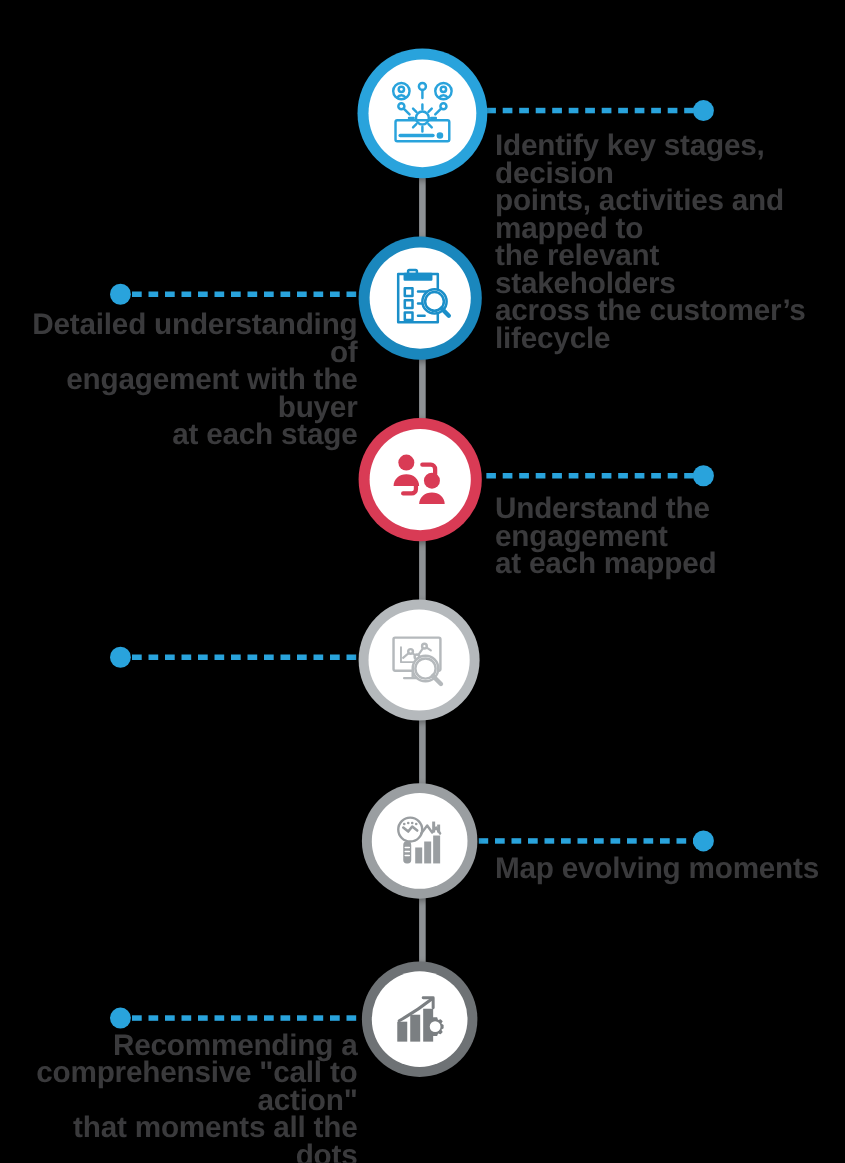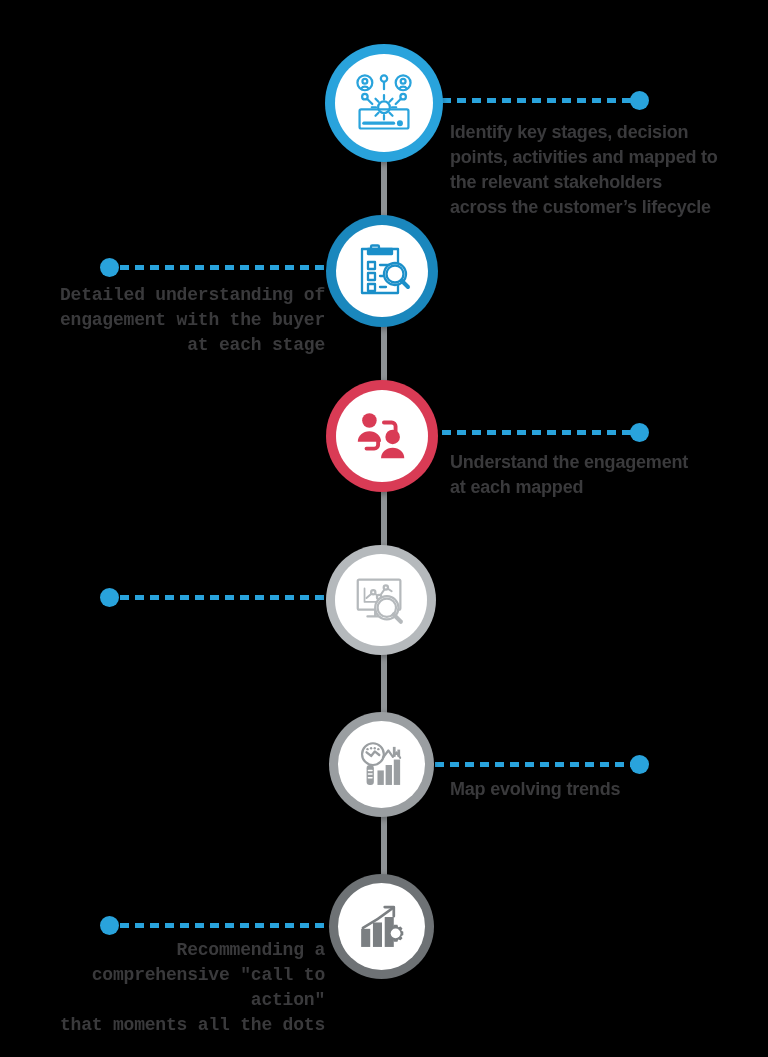--- a/index.html
+++ b/index.html
@@ -66,29 +66,29 @@
     height: 19px;
     border-radius: 50%;
     background: #29a3dc;
     z-index: 3;
   }
 
   
   .caption {
     position: absolute;
     color: #3a3a3c;
-    font-size: 18px;
+    font-size: 27px;
     line-height: 25px;
     font-weight: 700;
     letter-spacing: -0.2px;
     z-index: 4;
     white-space: pre-line;
   }
   .caption.right { text-align: left; }
-  .caption.left  { text-align: right; font-family: Liberation Mono, monospace; }
+  .caption.left  { text-align: right; }
 </style>
 </head>
 <body>
 
 <div id="infographic">
 
   <div class="spine" style="top:160px;height:70px;"></div>
   <div class="spine" style="top:320px;height:70px;"></div>
   <div class="spine" style="top:485px;height:70px;"></div>
   <div class="spine" style="top:650px;height:70px;"></div>
@@ -252,19 +252,19 @@
 across the customer’s lifecycle</div>
 
   <div class="caption left" style="left:20px;top:283px;width:305px;">Detailed understanding of
 engagement with the buyer
 at each stage</div>
 
   <div class="caption right" style="left:450px;top:450px;width:300px;">Understand the engagement
 at each mapped</div>
 
 
-  <div class="caption right" style="left:450px;top:777px;width:300px;">Map evolving trends</div>
+  <div class="caption right" style="left:450px;top:777px;width:300px;">Map evolving moments</div>
 
   <div class="caption left" style="left:15px;top:938px;width:310px;">Recommending a
 comprehensive "call to action"
 that moments all the dots</div>
 
 </div>
 
 </body></html>

